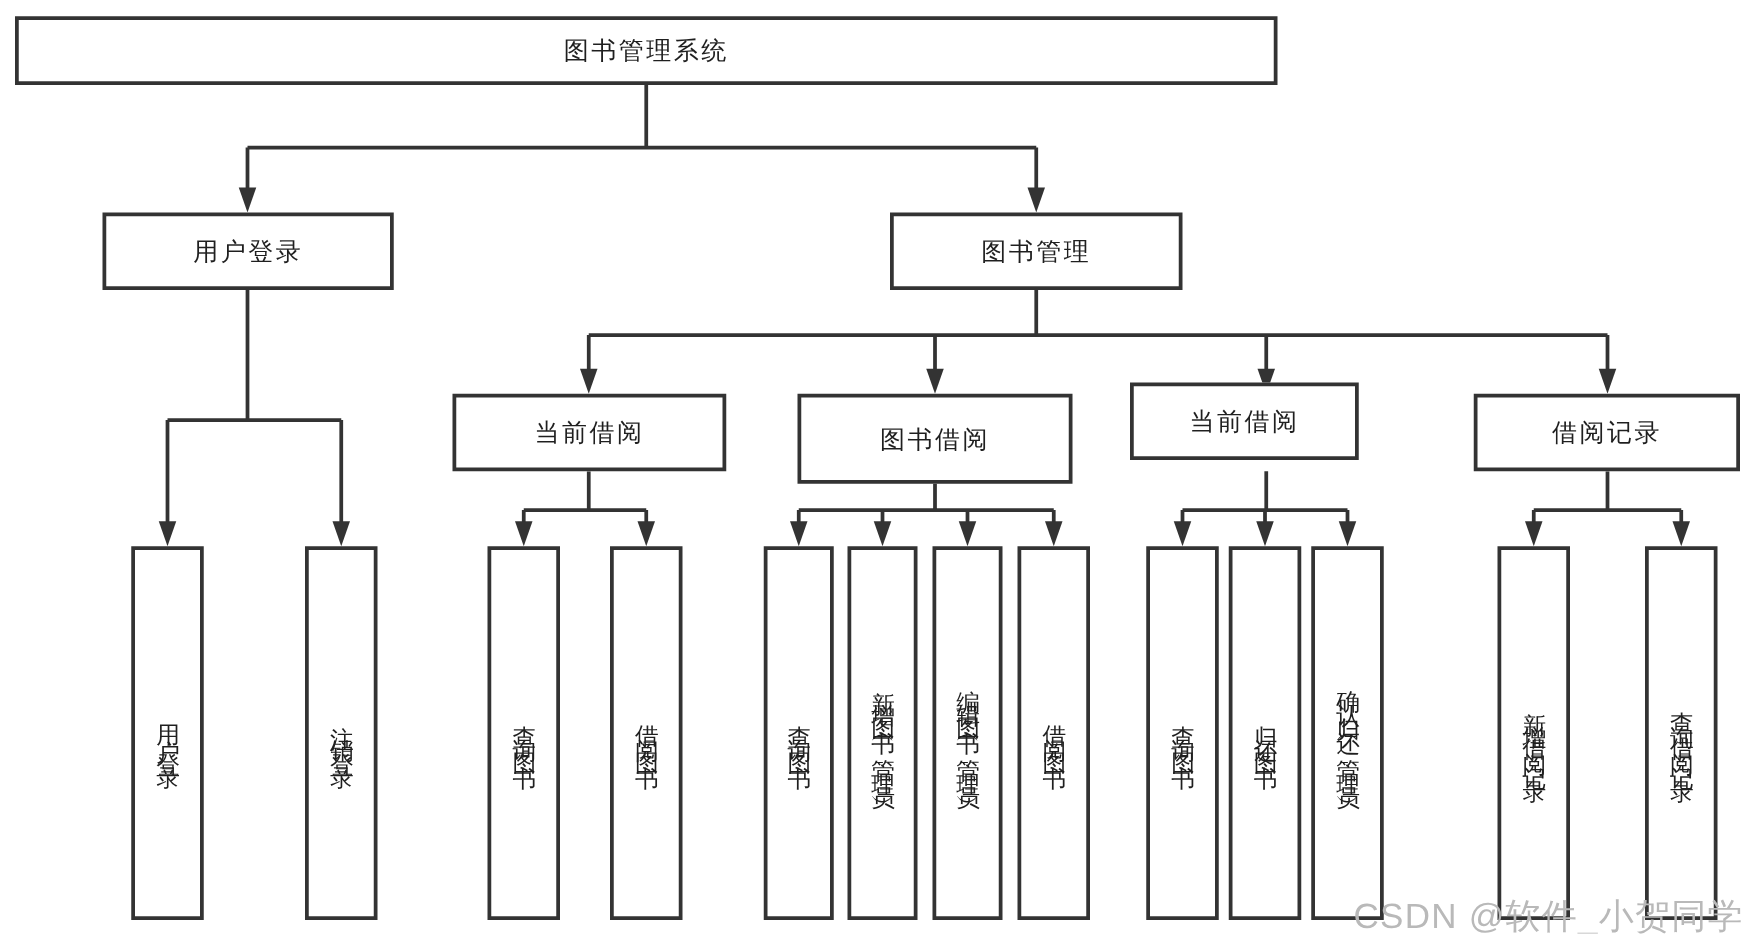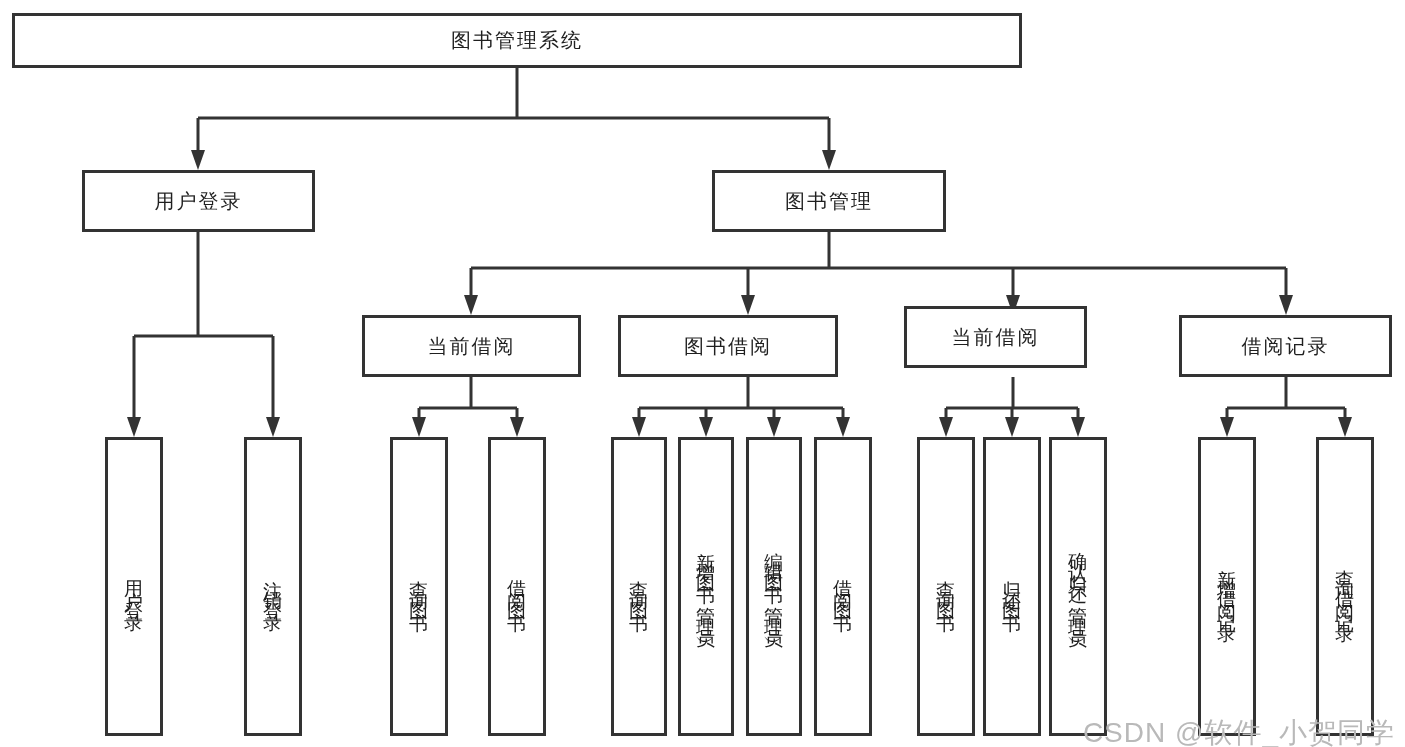--- a/index.html
+++ b/index.html
@@ -106,21 +106,21 @@
   <div class="node h" style="left:82px; top:170px; width:233px; height:62px;">
     <span>用户登录</span>
   </div>
   <div class="node h" style="left:712px; top:170px; width:234px; height:62px;font-family:Liberation Serif, serif;">
     <span>图书管理</span>
   </div>
 
   <div class="node h" style="left:362px; top:315px; width:219px; height:62px;">
     <span>当前借阅</span>
   </div>
-  <div class="node h" style="left:618px; top:315px; width:220px; height:62px;text-align:right;">
+  <div class="node h" style="left:638px; top:315px; width:220px; height:72px;text-align:right;">
     <span>图书借阅</span>
   </div>
   <div class="node h" style="left:904px; top:306px; width:183px; height:62px;font-family:Liberation Serif, serif;">
     <span>当前借阅</span>
   </div>
   <div class="node h" style="left:1179px; top:315px; width:213px; height:62px;align-items:center;">
     <span>借阅记录</span>
   </div>
 
   <div class="node v" style="left:105px; top:437px; width:58px; height:299px;">

